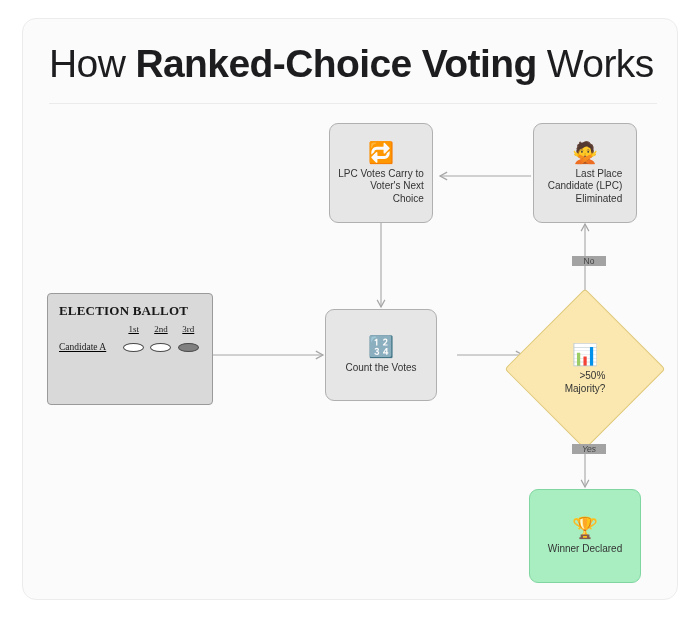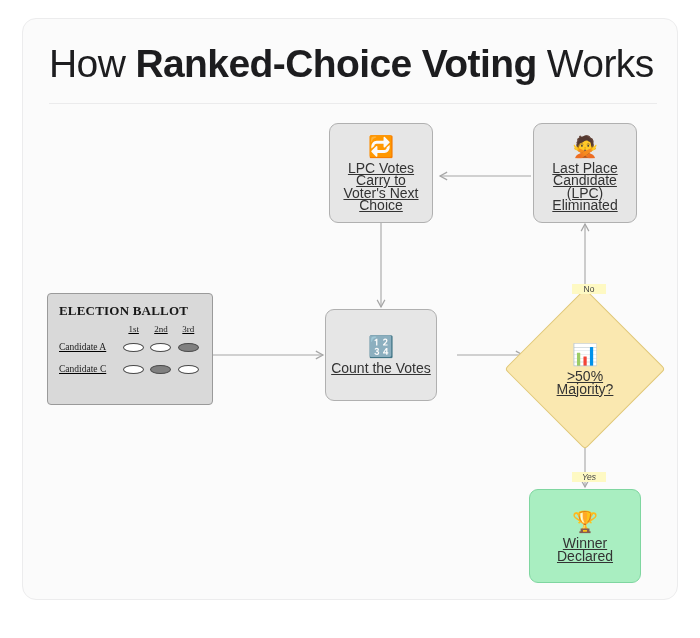--- a/index.html
+++ b/index.html
@@ -78,27 +78,26 @@
   .box {
     background: #e6e6e6;
     border: 1px solid #b0b0b0;
     border-radius: 9px;
   }
   .box.green {
     background: #a9eec1;
     border: 1px solid #7fd6a0;
   }
   .nlabel {
-    font-size: 14px;
+    font-size: 10px;
     line-height: 12.5px;
     color: #333333;
-    text-align: center;
+    text-align: right;
     white-space: pre-line;
     padding: 0 5px;
-    text-decoration: underline;
   }
   .emoji {
     font-size: 21px;
     line-height: 24px;
     margin-bottom: 3px;
   }
 
   
   #decision-wrap {
     position: absolute;
@@ -175,24 +174,23 @@
     border: 1px solid #4a4a4a;
     background: #ffffff;
     box-sizing: border-box;
   }
   .oval.filled { background: #808080; }
 
   .edge-label {
     position: absolute;
     font-size: 8.5px;
     color: #444444;
-    background: #fef9c3;
+    background: #a3a3a3;
     padding: 0 3px;
     text-align: center;
-    margin-top: 28px;
   }
 </style>
 </head>
 <body>
 
 <div id="page">
   <div id="card">
 
     <div id="title"><span>How </span><span class="strong">Ranked-Choice Voting</span><span> Works</span></div>
 
@@ -231,26 +229,20 @@
               <th>3rd</th>
             </tr>
           </thead>
           <tbody>
             <tr>
               <td class="cand">Candidate A</td>
               <td class="bub"><span class="oval"></span></td>
               <td class="bub"><span class="oval"></span></td>
               <td class="bub"><span class="oval filled"></span></td>
             </tr>
-            <tr>
-              <td class="cand">Candidate C</td>
-              <td class="bub"><span class="oval"></span></td>
-              <td class="bub"><span class="oval filled"></span></td>
-              <td class="bub"><span class="oval"></span></td>
-            </tr>
           </tbody>
         </table>
       </div>
 
       <div class="node box" style="left:302px; top:290px; width:112px; height:92px;">
         <span class="emoji">🔢</span>
         <span class="nlabel">Count the Votes</span>
       </div>
 
       <div id="decision-wrap" style="left:505px; top:293px; width:114px; height:114px;">

